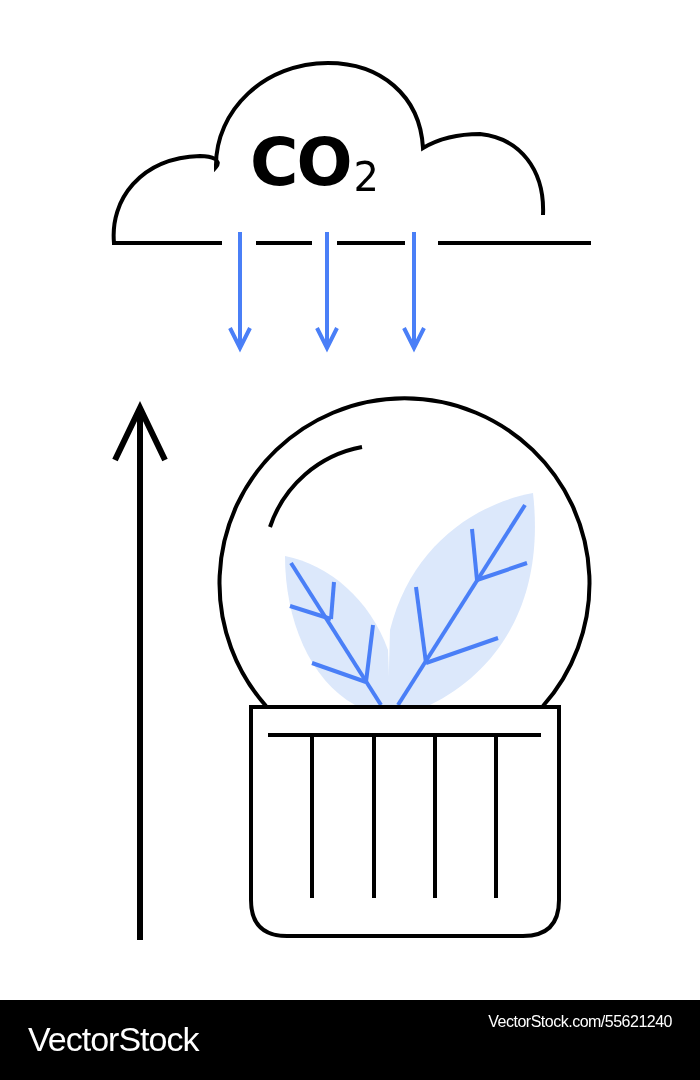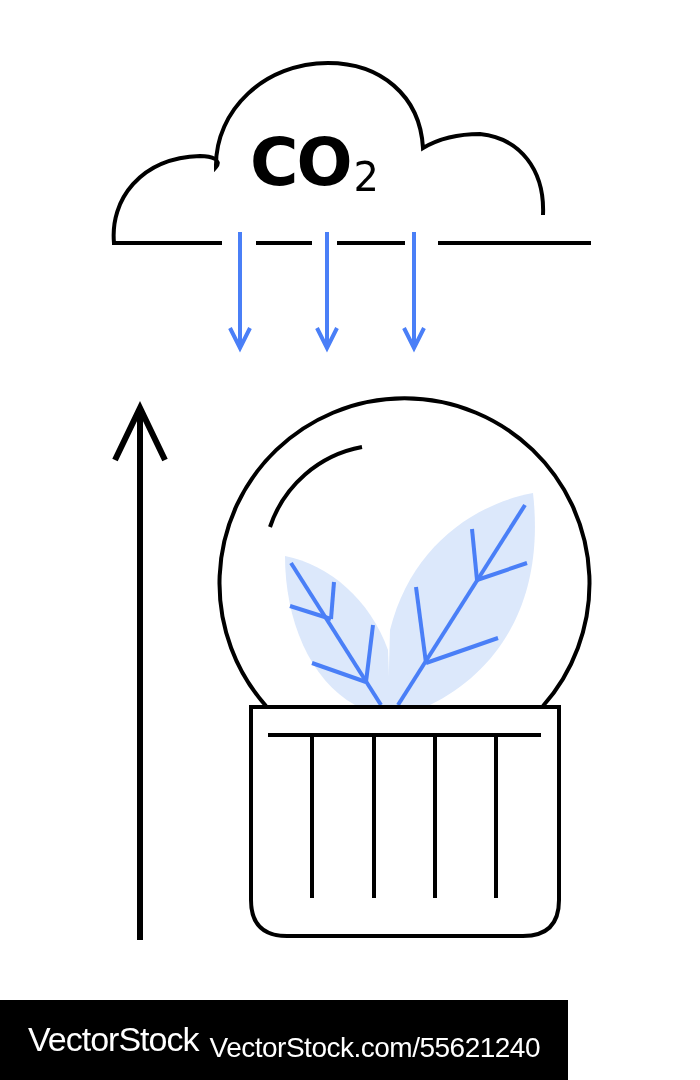--- a/index.html
+++ b/index.html
@@ -9,26 +9,26 @@
       position: absolute;
       left: 250px; top: 130px;
       font-family: "DejaVu Sans", sans-serif;
       font-size: 66px; font-weight: bold; color: #000;
       letter-spacing: -2px;
       line-height: 1;
       text-align: center;
     }
     .co2-sub { font-size: 40px; font-weight: normal; position: relative; top: 6px; margin-left: 3px; }
     .footer {
-      position: absolute; left: 0; top: 1000px; width: 568px; height: 80px;
+      position: absolute; left: 0; top: 1000px; width: 700px; height: 80px;
       background: #000000; color: #ffffff;
       font-family: "Liberation Sans", sans-serif;
     }
     .brand { position: absolute; left: 28px; top: 20px; font-size: 34px; letter-spacing: -1px; }
-    .ref { position: absolute; right: 28px; top: 32px; font-size: 28px; letter-spacing: -0.5px; }
+    .ref { position: absolute; right: 28px; top: 13px; font-size: 16px; letter-spacing: -0.5px; }
   </style>
 </head>
 <body>
 
 <svg class="art" viewBox="0 0 700 1000" xmlns="http://www.w3.org/2000/svg">
 
   <g fill="none" stroke="#000" stroke-width="4" stroke-linecap="butt">
     <path d="M114,243 C110,200 140,158 200,156 C212,156 222,160 216,167 C215,110 265,63 328,63 C380,63 420,95 423,148 C440,138 460,134 480,134 C520,138 545,170 543,215"></path>
     <line x1="112" y1="243" x2="222" y2="243"></line>
     <line x1="256" y1="243" x2="312" y2="243"></line>

